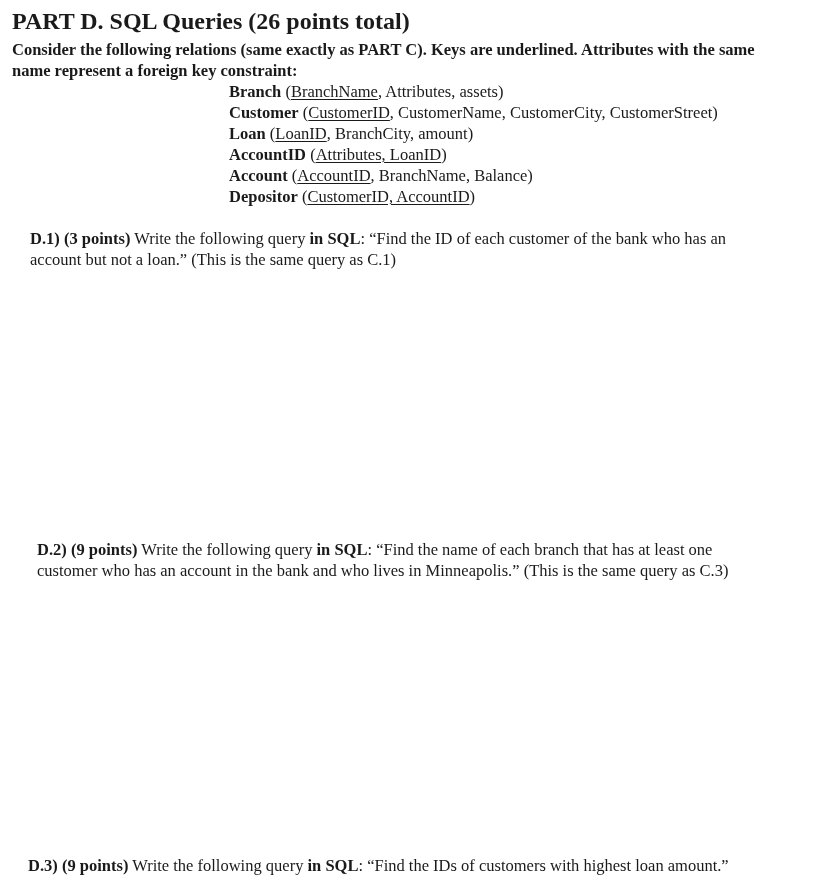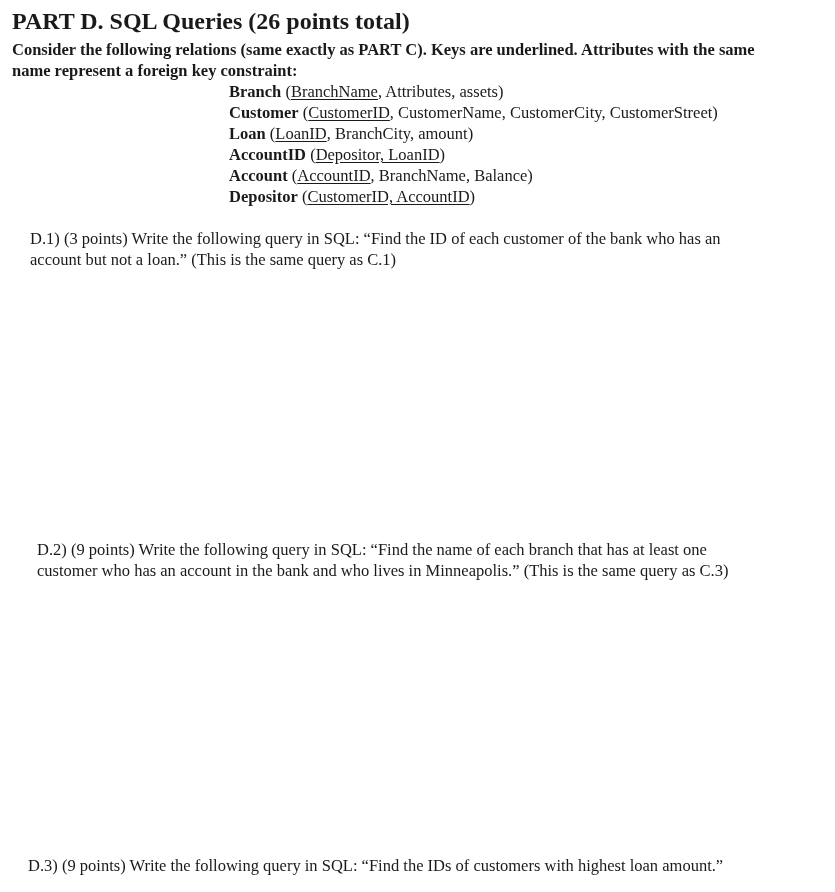--- a/index.html
+++ b/index.html
@@ -43,21 +43,21 @@
   }
   .relation { white-space: nowrap; display: block; }
   .rel-name { font-weight: bold; }
   .key { text-decoration: underline; text-underline-offset: 2px; }
   .question {
     position: absolute;
     font-size: 16.5px;
     line-height: 21px;
   }
   .question .line { display: block; white-space: nowrap; }
-  .q-label, .q-points, .q-bold { font-weight: normal; }
+  .q-label, .q-points, .q-bold { font-weight: bold; }
   #q1 { left: 30px; top: 228px; }
   #q2 { left: 37px; top: 539px; }
   #q3 { left: 28px; top: 855px; }
   .answer-space {
     position: absolute;
     left: 12px;
     width: 810px;
     background: transparent;
   }
   #a1 { top: 272px; height: 258px; }
@@ -72,21 +72,21 @@
 
   <div class="intro">
     <span class="line">Consider the following relations (same exactly as PART C). Keys are underlined. Attributes with the same</span>
     <span class="line">name represent a foreign key constraint:</span>
   </div>
 
   <div class="relations">
     <span class="relation"><span class="rel-name">Branch</span><span> (</span><span class="key">BranchName</span><span>, Attributes, assets)</span></span>
     <span class="relation"><span class="rel-name">Customer</span><span> (</span><span class="key">CustomerID</span><span>, CustomerName, CustomerCity, CustomerStreet)</span></span>
     <span class="relation"><span class="rel-name">Loan</span><span> (</span><span class="key">LoanID</span><span>, BranchCity, amount)</span></span>
-    <span class="relation"><span class="rel-name">AccountID</span><span> (</span><span class="key">Depositor, LoanID</span><span>)</span></span>
+    <span class="relation"><span class="rel-name">AccountID</span><span> (</span><span class="key">Attributes, LoanID</span><span>)</span></span>
     <span class="relation"><span class="rel-name">Account</span><span> (</span><span class="key">AccountID</span><span>, BranchName, Balance)</span></span>
     <span class="relation"><span class="rel-name">Depositor</span><span> (</span><span class="key">CustomerID, AccountID</span><span>)</span></span>
   </div>
 
   <div class="question" id="q1">
     <span class="line"><span class="q-label">D.1)</span> <span class="q-points">(3 points)</span><span> Write the following query </span><span class="q-bold">in SQL</span><span>: “Find the ID of each customer of the bank who has an</span></span>
     <span class="line">account but not a loan.” (This is the same query as C.1)</span>
   </div>
   <div class="answer-space" id="a1"></div>
 

